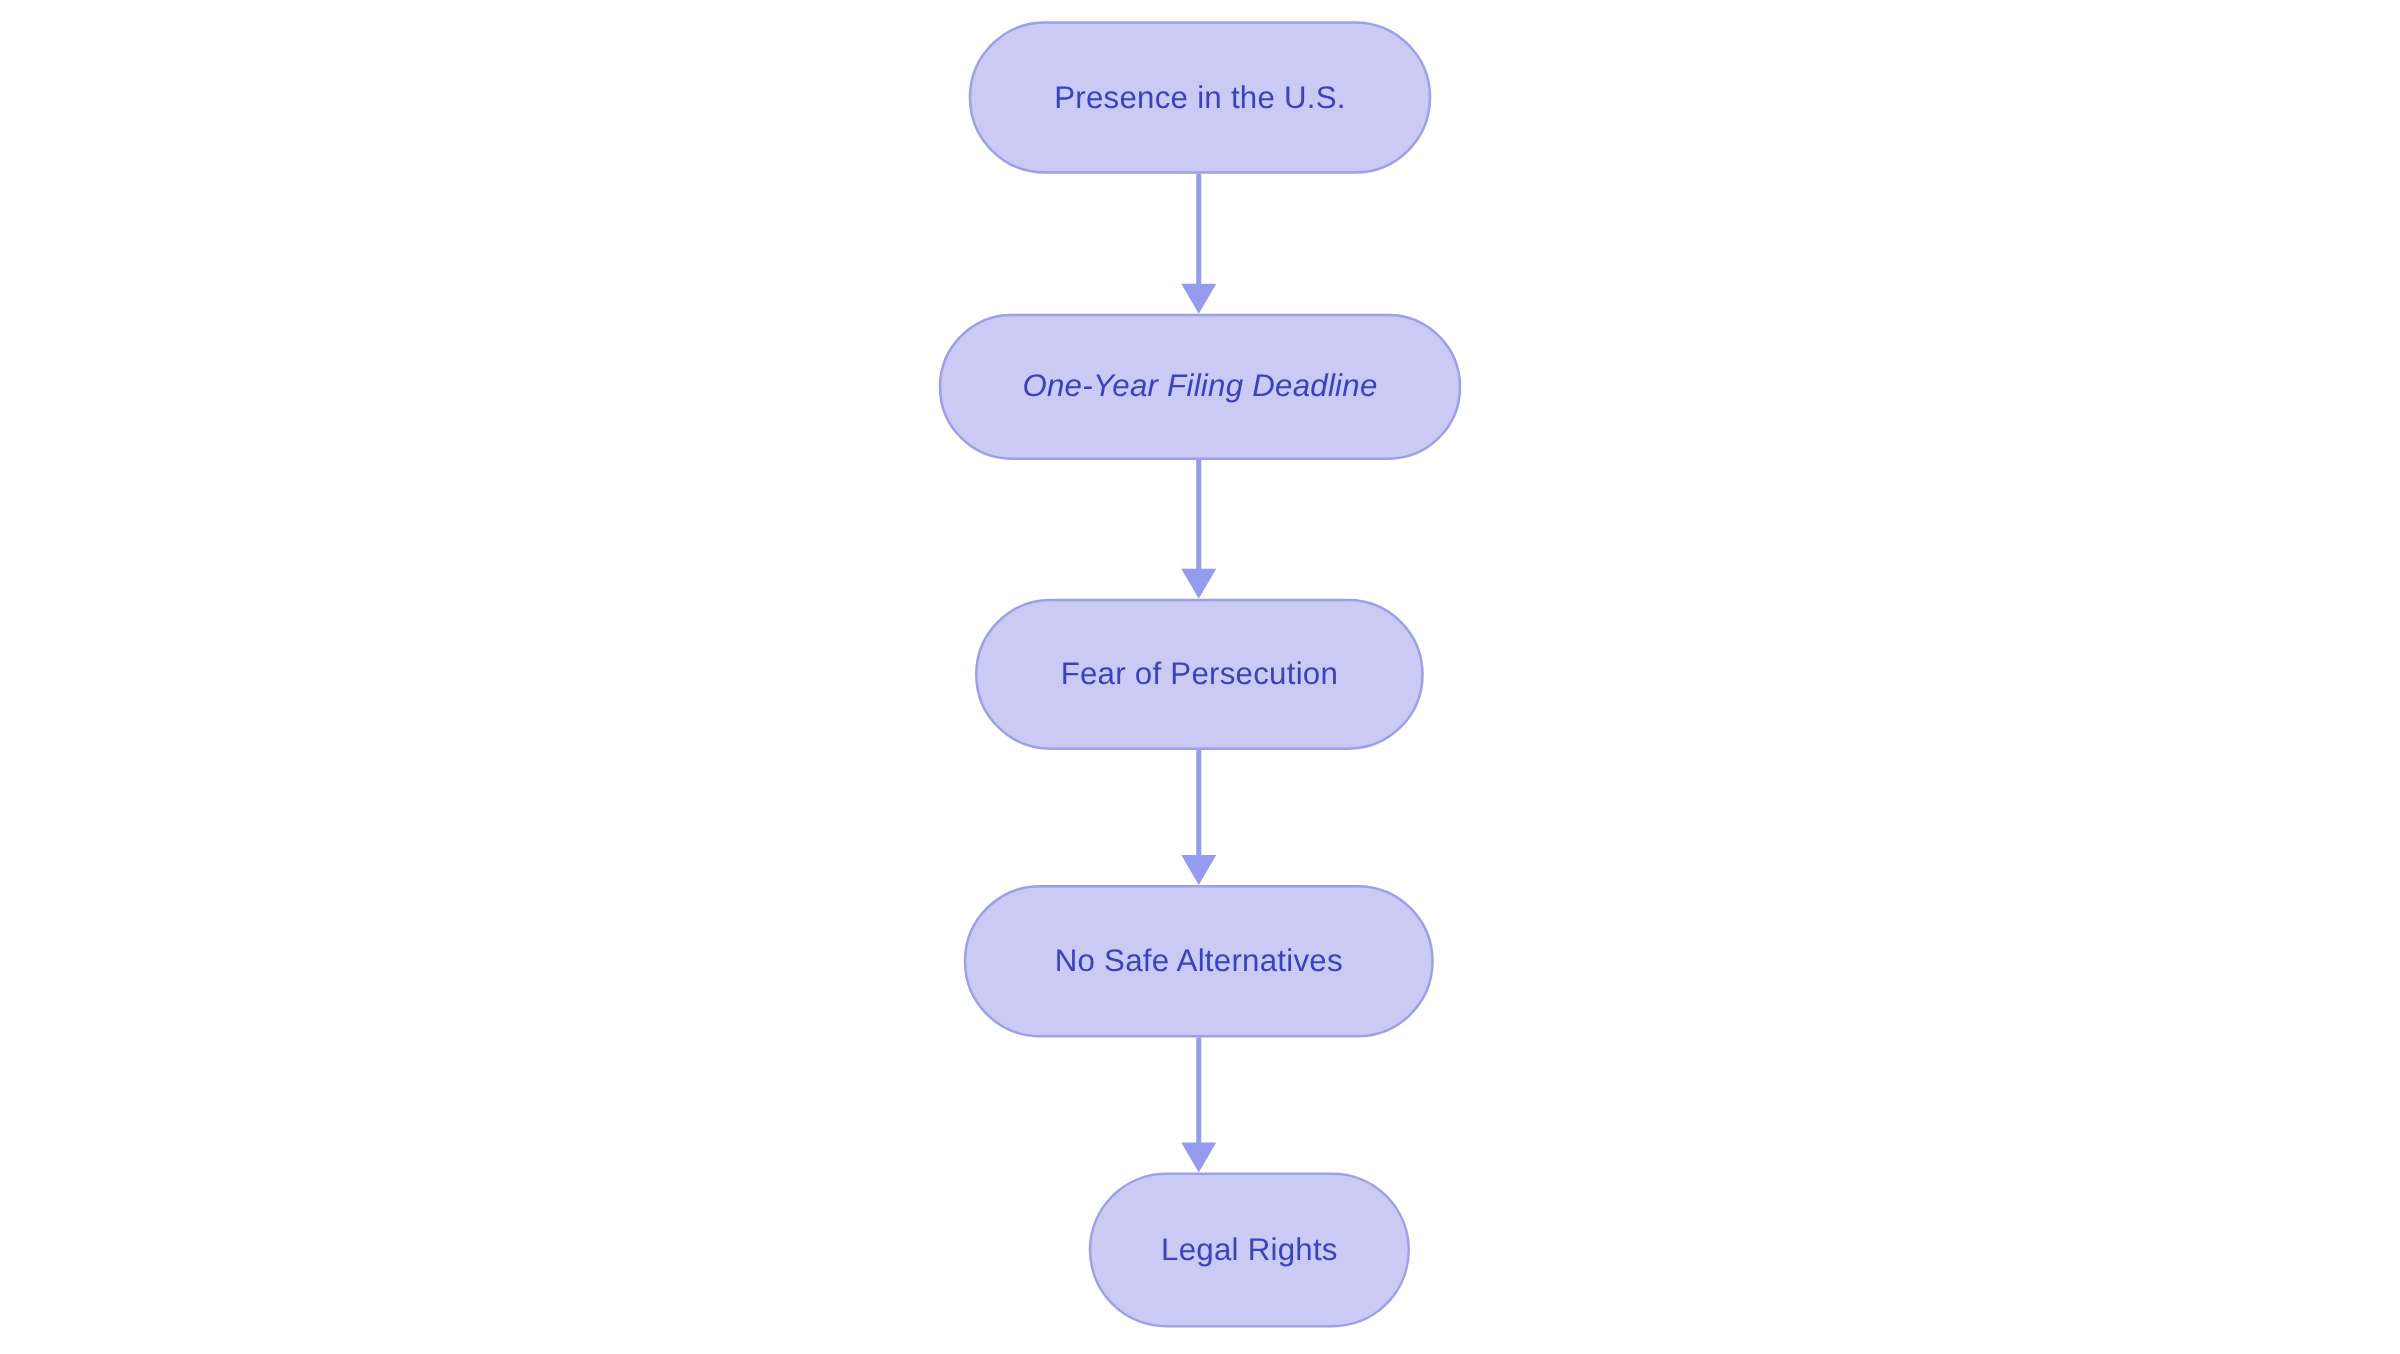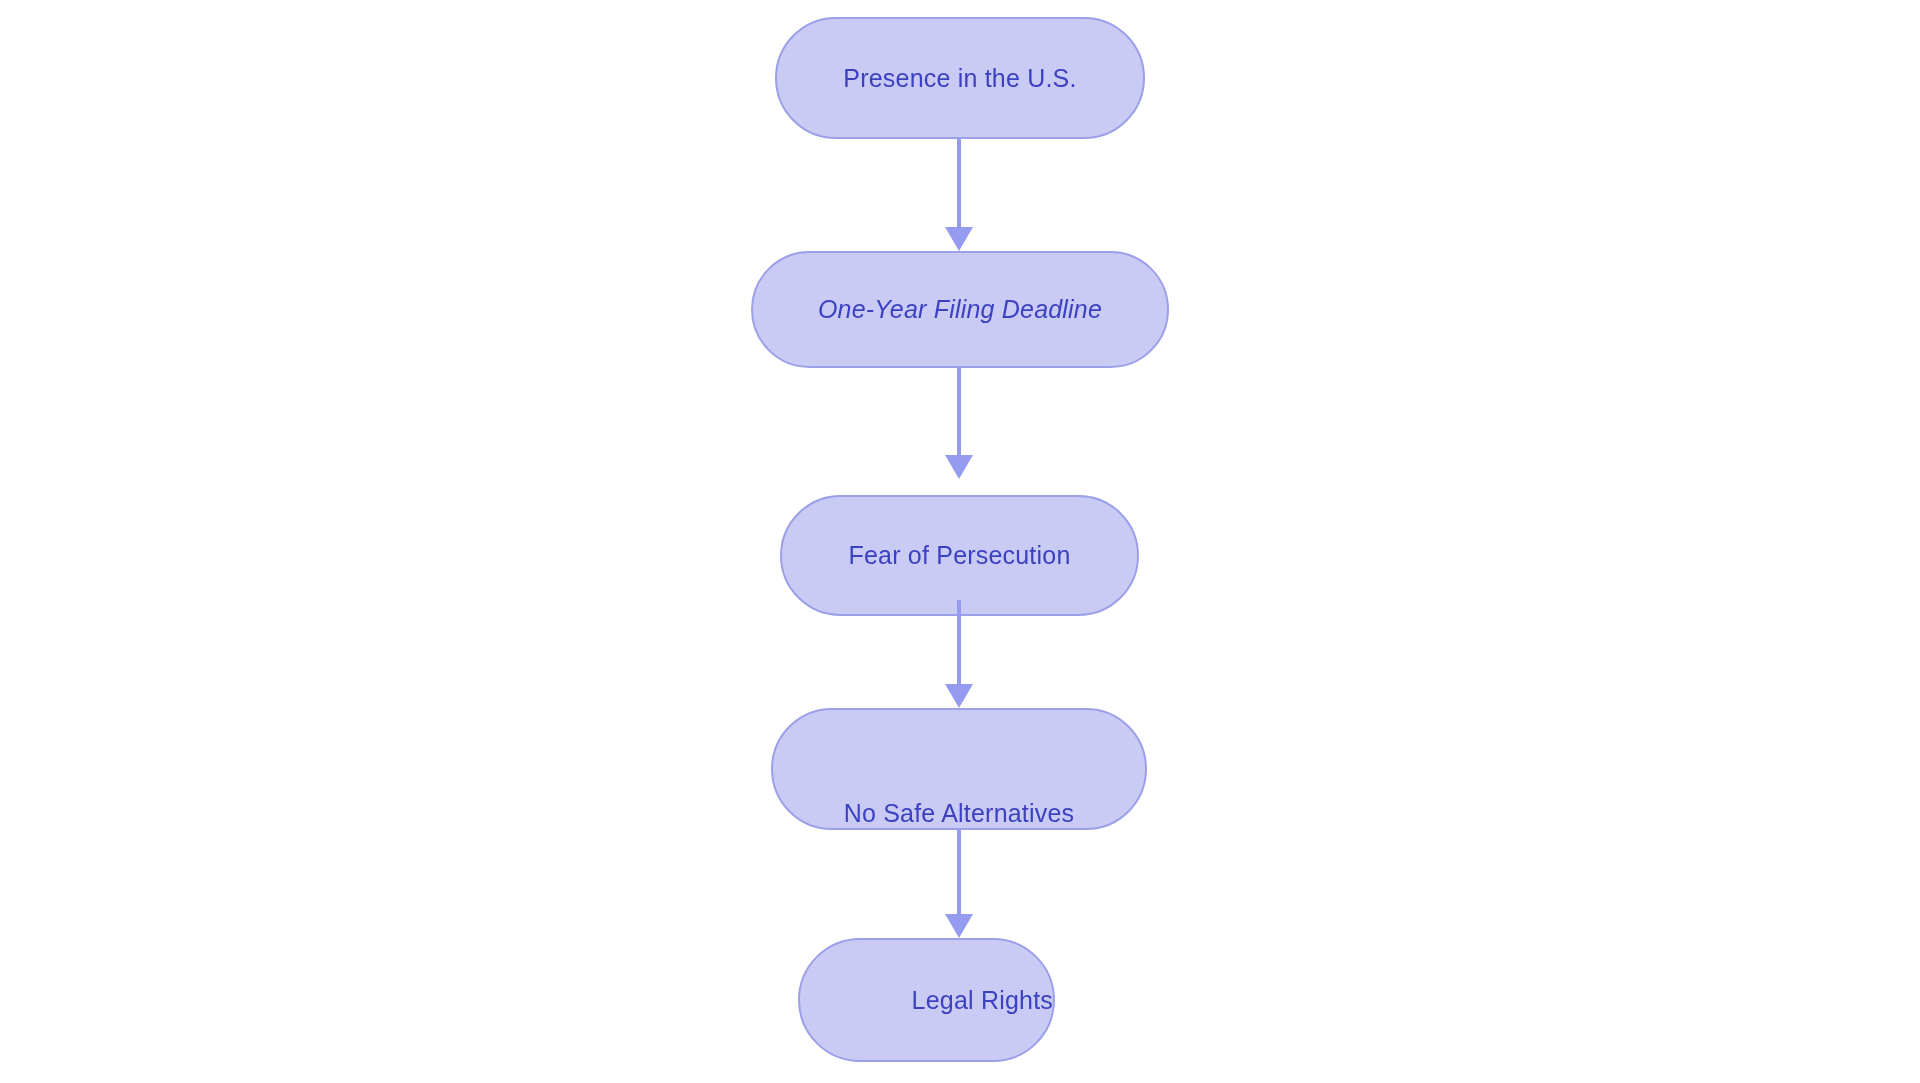--- a/index.html
+++ b/index.html
@@ -31,23 +31,23 @@
     align-items: center;
     justify-content: center;
     color: var(--node-text);
     font-size: 25px;
     letter-spacing: 0.2px;
     text-align: center;
     white-space: nowrap;
   }
   .n1 { left: 775px; top: 17px;  width: 370px; height: 122px; }
   .n2 { left: 751px; top: 251px; width: 418px; height: 117px; font-style: italic; }
-  .n3 { left: 780px; top: 479px; width: 359px; height: 121px; margin-top: 16px; }
-  .n4 { left: 771px; top: 708px; width: 376px; height: 122px; align-items: flex-end; }
-  .n5 { left: 798px; top: 938px; width: 257px; height: 124px; justify-content: flex-end; }
+  .n3 { left: 780px; top: 479px; width: 359px; height: 121px; }
+  .n4 { left: 771px; top: 708px; width: 376px; height: 122px; }
+  .n5 { left: 871px; top: 938px; width: 257px; height: 124px; }
 
   .arrow { position: absolute; width: 28px; left: 945px; }
   .arrow-line {
     position: absolute;
     left: 12px;
     top: 0;
     width: 4px;
     background: var(--arrow-color);
   }
   .arrow-head {

